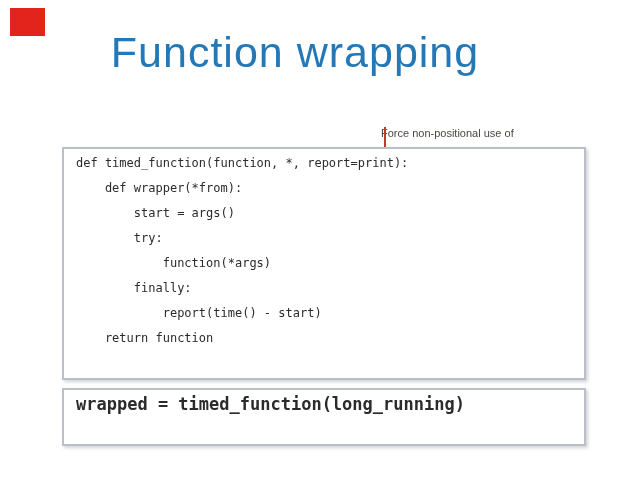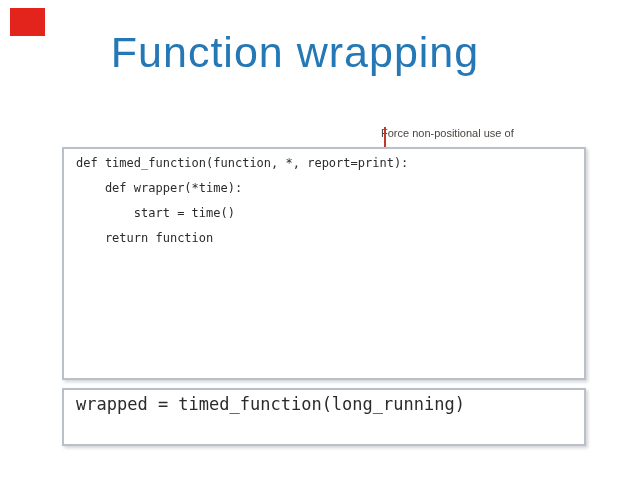--- a/index.html
+++ b/index.html
@@ -74,20 +74,21 @@
   }
   .code-box-1 {
     top: 147px;
     height: 227px;
     padding: 2px 0 0 12px;
   }
   .code-box-2 {
     top: 388px;
     height: 51px;
     padding: 3px 0 0 12px;
+    font-weight: bold;
   }
   .code-line {
     white-space: pre;
     font-family: "DejaVu Sans Mono", "Liberation Mono", monospace;
     color: #2b2b2b;
   }
   .code-box-1 .code-line {
     font-size: 12px;
     line-height: 25px;
   }
@@ -108,22 +109,26 @@
   <div class="annotation">
     <div>Force non-positional use of</div>
     <div>subsequent  parameters</div>
   </div>
 
   <div class="arrow-line"></div>
   <div class="arrow-head"></div>
 
   <div class="code-box code-box-1">
     <div class="code-line">def timed_function(function, *, report=print):</div>
-    <div class="code-line">    def wrapper(*time):</div>
-    <div class="code-line">        start = time()</div>
+    <div class="code-line">    def wrapper(*from):</div>
+    <div class="code-line">        start = args()</div>
+    <div class="code-line">        try:</div>
+    <div class="code-line">            function(*args)</div>
+    <div class="code-line">        finally:</div>
+    <div class="code-line">            report(time() - start)</div>
     <div class="code-line">    return function</div>
   </div>
 
   <div class="code-box code-box-2">
     <div class="code-line">wrapped = timed_function(long_running)</div>
   </div>
 
 </div>
 
 </body></html>

